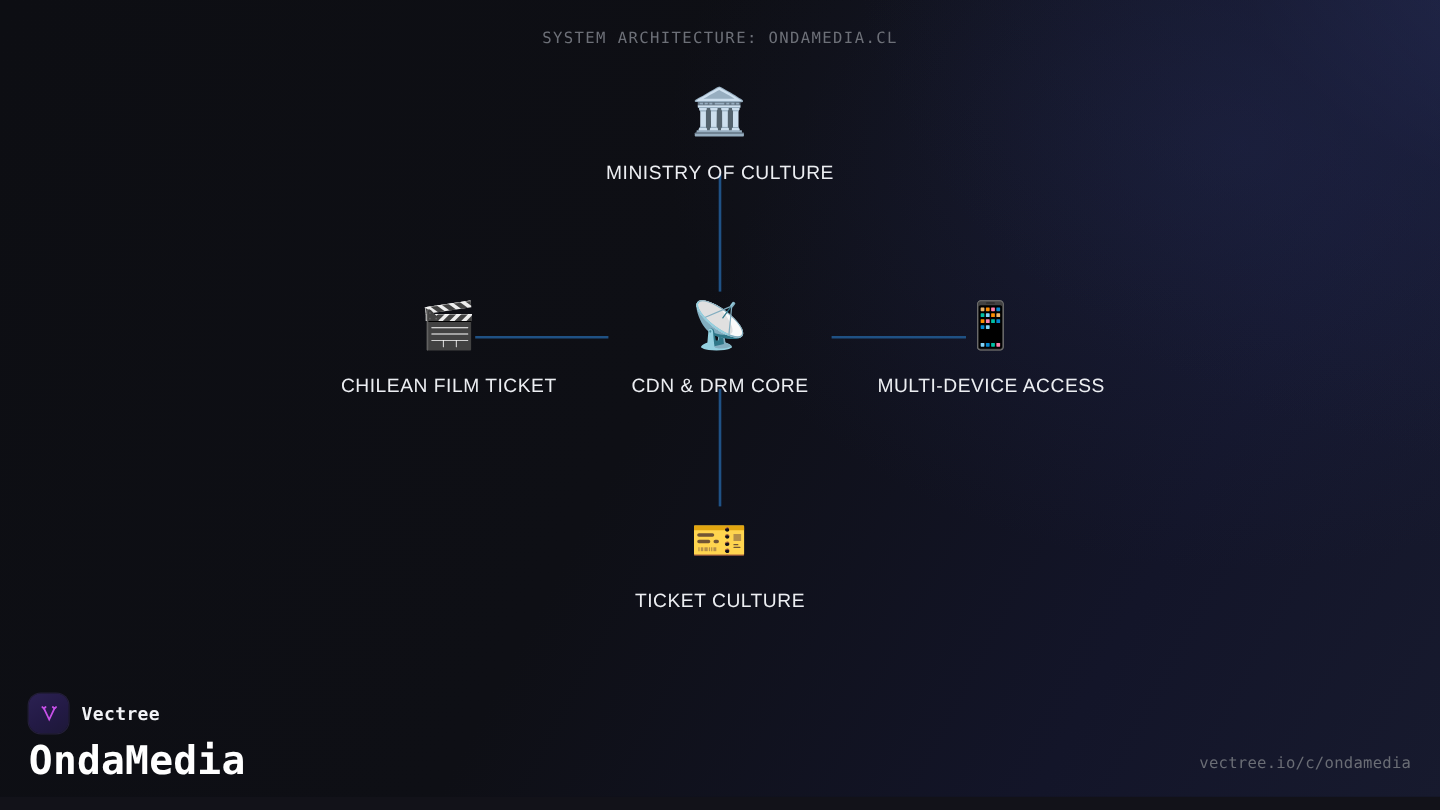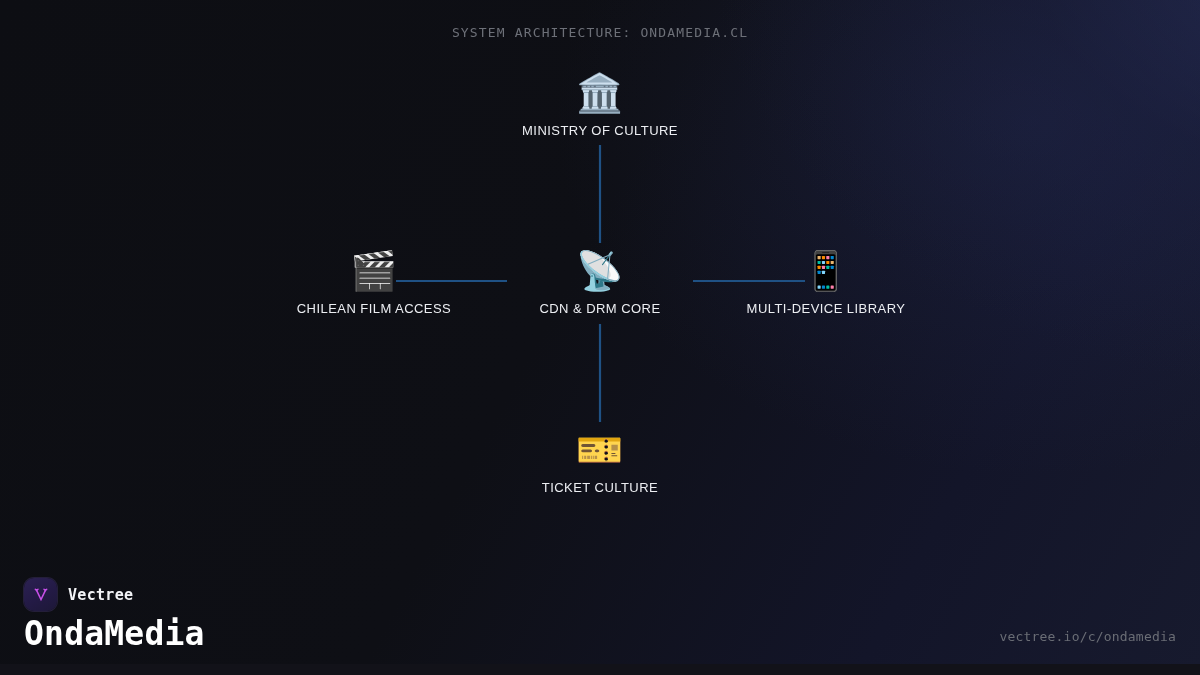--- a/index.html
+++ b/index.html
@@ -61,22 +61,22 @@
     text-align: center;
   }
   .node-icon {
     font-family: "DejaVu Sans", sans-serif;
     font-size: 38px;
     line-height: 46px;
     height: 46px;
     user-select: none;
   }
   .node-label {
-    margin-top: 7px;
-    font-size: 13px;
+    margin-top: 20px;
+    font-size: 16px;
     letter-spacing: 0.45px;
     color: #eceef2;
     white-space: nowrap;
   }
 
   
   #node-ministry  { left: 600px; top: 70px; }
   #node-library   { left: 374px; top: 248px; }
   #node-core      { left: 600px; top: 248px; }
   #node-devices   { left: 826px; top: 248px; }
@@ -162,31 +162,31 @@
       </g>
     </svg>
 
     <div class="node" id="node-ministry">
       <div class="node-icon">🏛️</div>
       <div class="node-label">MINISTRY OF CULTURE</div>
     </div>
 
     <div class="node" id="node-library">
       <div class="node-icon">🎬</div>
-      <div class="node-label">CHILEAN FILM ACCESS</div>
+      <div class="node-label">CHILEAN FILM TICKET</div>
     </div>
 
     <div class="node" id="node-core">
       <div class="node-icon">📡</div>
       <div class="node-label">CDN &amp; DRM CORE</div>
     </div>
 
     <div class="node" id="node-devices">
       <div class="node-icon">📱</div>
-      <div class="node-label">MULTI-DEVICE LIBRARY</div>
+      <div class="node-label">MULTI-DEVICE ACCESS</div>
     </div>
 
     <div class="node" id="node-ticket">
       <div class="node-icon">🎫</div>
       <div class="node-label">TICKET CULTURE</div>
     </div>
 
   </div>
 
   <div class="footer">

